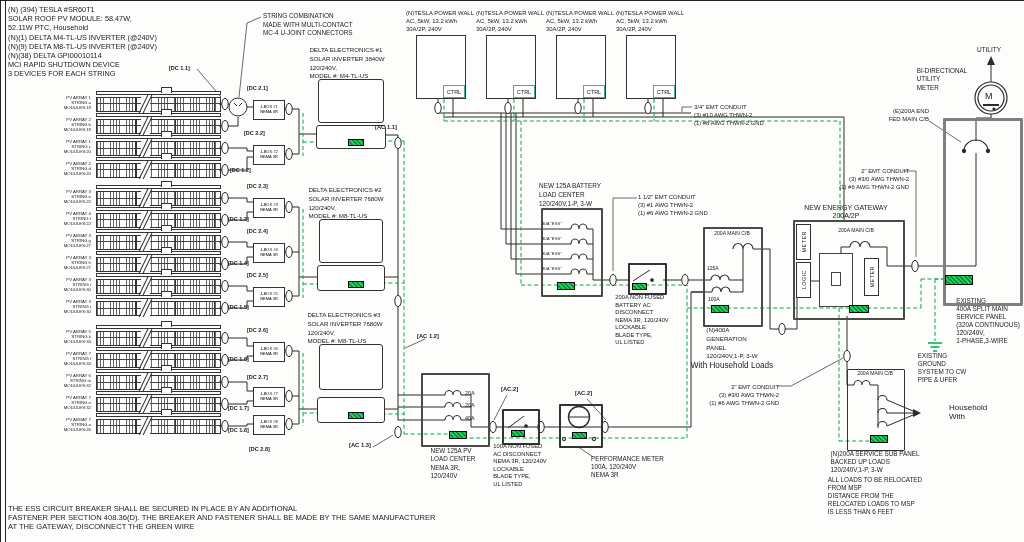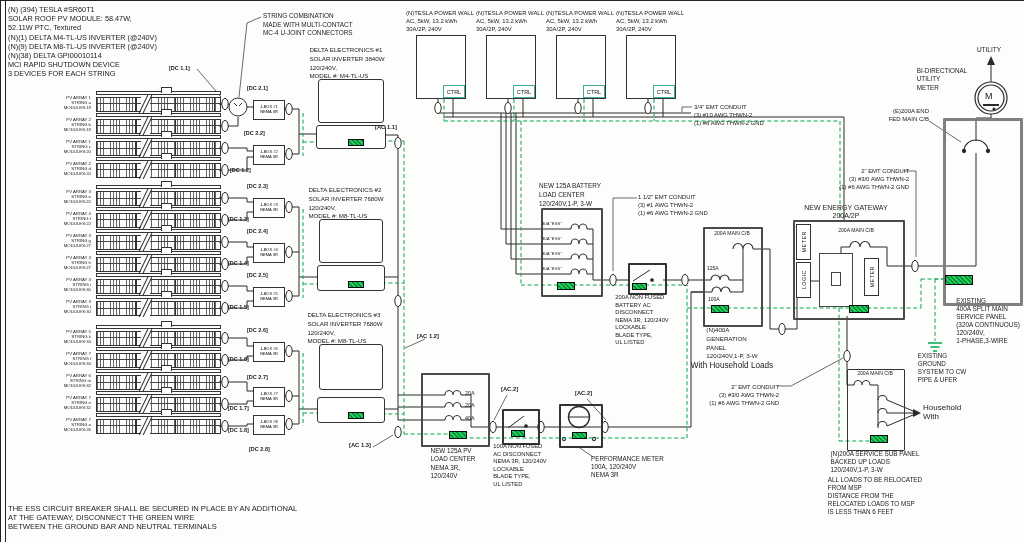--- a/index.html
+++ b/index.html
@@ -265,21 +265,21 @@
   <div class="screen" style="left:317px;top:78px;width:64px;height:42px;"></div>
   <div class="base" style="left:315px;top:124px;width:68px;height:22px;"></div>
   <div class="screen" style="left:318px;top:218px;width:62px;height:42px;"></div>
   <div class="base" style="left:316px;top:264px;width:66px;height:24px;"></div>
   <div class="screen" style="left:318px;top:343px;width:62px;height:44px;"></div>
   <div class="base" style="left:316px;top:396px;width:66px;height:24px;"></div>
 
   <div class="lbl" style="left:7px;top:4px;font-size:7.3px;line-height:9.2px;">
       <div>(N) (394) TESLA #SR60T1</div>
       <div>SOLAR ROOF PV MODULE: 58.47W,</div>
-      <div>52.11W  PTC, Textured</div>
+      <div>52.11W  PTC, Household</div>
       <div>(N)(1) DELTA M4-TL-US INVERTER (@240V)</div>
       <div>(N)(9) DELTA M8-TL-US INVERTER (@240V)</div>
       <div>(N)(38) DELTA GPI00010114</div>
       <div>MCI RAPID SHUTDOWN DEVICE</div>
       <div>3 DEVICES FOR EACH STRING</div>
     </div>
   <div class="lbl" style="left:262px;top:11px;font-size:6.4px;line-height:8.6px;">
       <div>STRING COMBINATION</div>
       <div>MADE WITH MULTI-CONTACT</div>
       <div>MC-4 U-JOINT CONNECTORS</div>
@@ -414,29 +414,29 @@
       <div>BACKED UP LOADS</div>
       <div>120/240V,1-P, 3-W</div>
     </div>
   <div class="lbl c" style="left:874px;top:475px;font-size:6.3px;line-height:8px;">
       <div>ALL LOADS TO BE RELOCATED</div>
       <div>FROM MSP</div>
       <div>DISTANCE FROM THE</div>
       <div>RELOCATED LOADS TO MSP</div>
       <div>IS LESS THAN 6 FEET</div>
     </div>
-  <div class="lbl" style="left:922px;top:402px;font-size:8px;line-height:9.4px;">
+  <div class="lbl" style="left:948px;top:402px;font-size:8px;line-height:9.4px;">
       <div>Household</div>
       <div>With</div>
     </div>
 
   <div class="lbl" style="left:7px;top:503px;font-size:7.6px;line-height:9.2px;">
       <div>THE ESS CIRCUIT BREAKER SHALL BE SECURED IN PLACE BY AN ADDITIONAL</div>
+      <div>FASTENER PER SECTION 408.36(D). THE BREAKER AND FASTENER SHALL BE MADE BY THE SAME MANUFACTURER</div>
       <div> AT THE GATEWAY, DISCONNECT THE GREEN WIRE</div>
-      <div>BETWEEN THE GROUND BAR AND NEUTRAL TERMINALS</div>
     </div>
 <div class="lbl r" style="left: 28px; top: 94px; width: 62px; font-size: 4.3px; line-height: 5.2px;">
       <div>PV ARRAY 1</div>
       <div>STRING a</div>
       <div>MODULES:19</div>
     </div>
     <div class="bus" style="left: 95px; top: 90px;"></div>
     <div class="conn" style="left: 160px; top: 86px;"></div>
     <div class="strip" style="left: 95px; top: 96px;">
       <div class="brk" style="left: 44px; top: -2px; position: absolute;"></div>

